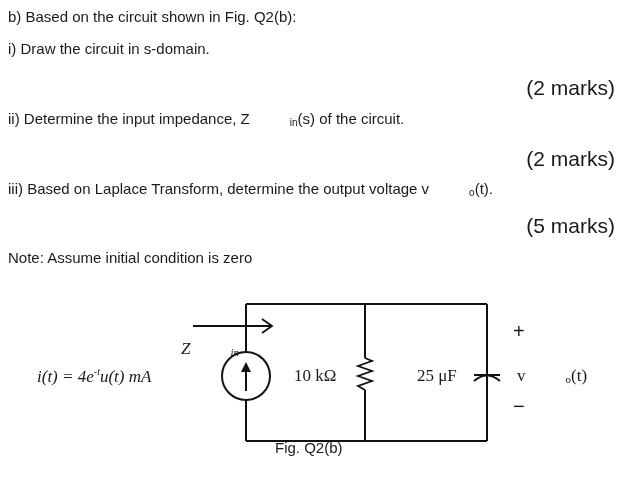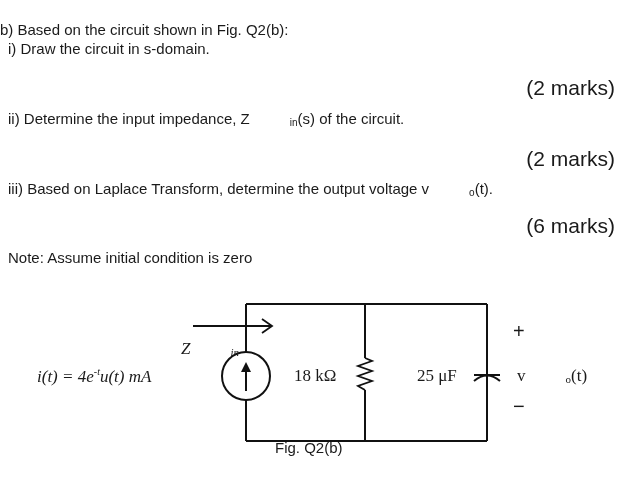--- a/index.html
+++ b/index.html
@@ -7,33 +7,33 @@
          font-family: "Liberation Sans", sans-serif; color: #1a1a1a; }
   .q { position: absolute; font-size: 15px; white-space: nowrap; }
   .marks { position: absolute; right: 4px; font-size: 21px; white-space: nowrap; }
   sub { font-size: 10px; vertical-align: -2px; padding-left: 40px; }
   svg { position: absolute; left: 0; top: 0; }
   .serif { font-family: "Liberation Serif", serif; }
 </style>
 </head>
 <body>
 
-<div class="q" style="left:0; top:8px;margin-top:13px;">b) Based on the circuit shown in Fig. Q2(b):</div>
+<div class="q" style="left:8px; top:8px;">b) Based on the circuit shown in Fig. Q2(b):</div>
 <div class="q" style="left:8px; top:40px;text-align:right;">i) Draw the circuit in s-domain.</div>
 <div class="marks" style="top:76px;">(2 marks)</div>
 
 <div class="q" style="left:8px; top:110px;">
   <span>ii) Determine the input impedance, Z</span><sub>in</sub><span>(s) of the circuit.</span>
 </div>
 <div class="marks" style="top:147px;">(2 marks)</div>
 
 <div class="q" style="left:8px; top:180px;">
   <span>iii) Based on Laplace Transform, determine the output voltage v</span><sub>o</sub><span>(t).</span>
 </div>
-<div class="marks" style="top:214px;">(6 marks)</div>
+<div class="marks" style="top:214px;">(5 marks)</div>
 
 <div class="q" style="left:8px; top:249px;">Note: Assume initial condition is zero</div>
 
 <svg width="619" height="492">
   <g stroke="#111" stroke-width="2" fill="none">
 
     <line x1="246" y1="304" x2="487" y2="304"></line>
 
     <line x1="246" y1="441" x2="487" y2="441"></line>
 
@@ -57,21 +57,21 @@
 </svg>
 
 <div class="q serif" style="left:181px; top:296px; font-size:17px; font-style:italic;margin-top:43px;">
   <span>Z</span><sub style="font-size:11px;">in</sub>
 </div>
 
 <div class="q serif" style="left:37px; top:366px; font-size:17px;text-align:center;">
   <i>i(t) = 4e</i><sup style="font-size:10px;font-style:italic;">-t</sup><i><span>u(t) mA</span></i>
 </div>
 
-<div class="q serif" style="left:294px; top:366px; font-size:17px;">18 kΩ</div>
+<div class="q serif" style="left:294px; top:366px; font-size:17px;">10 kΩ</div>
 <div class="q serif" style="left:417px; top:366px; font-size:17px;">25 μF</div>
 
 <div class="q" style="left:513px; top:320px; font-size:20px;">+</div>
 <div class="q serif" style="left:517px; top:366px; font-size:17px; ">
   <span>v</span><sub style="font-size:11px;">o</sub><span>(t)</span>
 </div>
 <div class="q" style="left:513px; top:395px; font-size:20px;">−</div>
 
 <div class="q" style="left:275px; top:439px;">Fig. Q2(b)</div>
 

